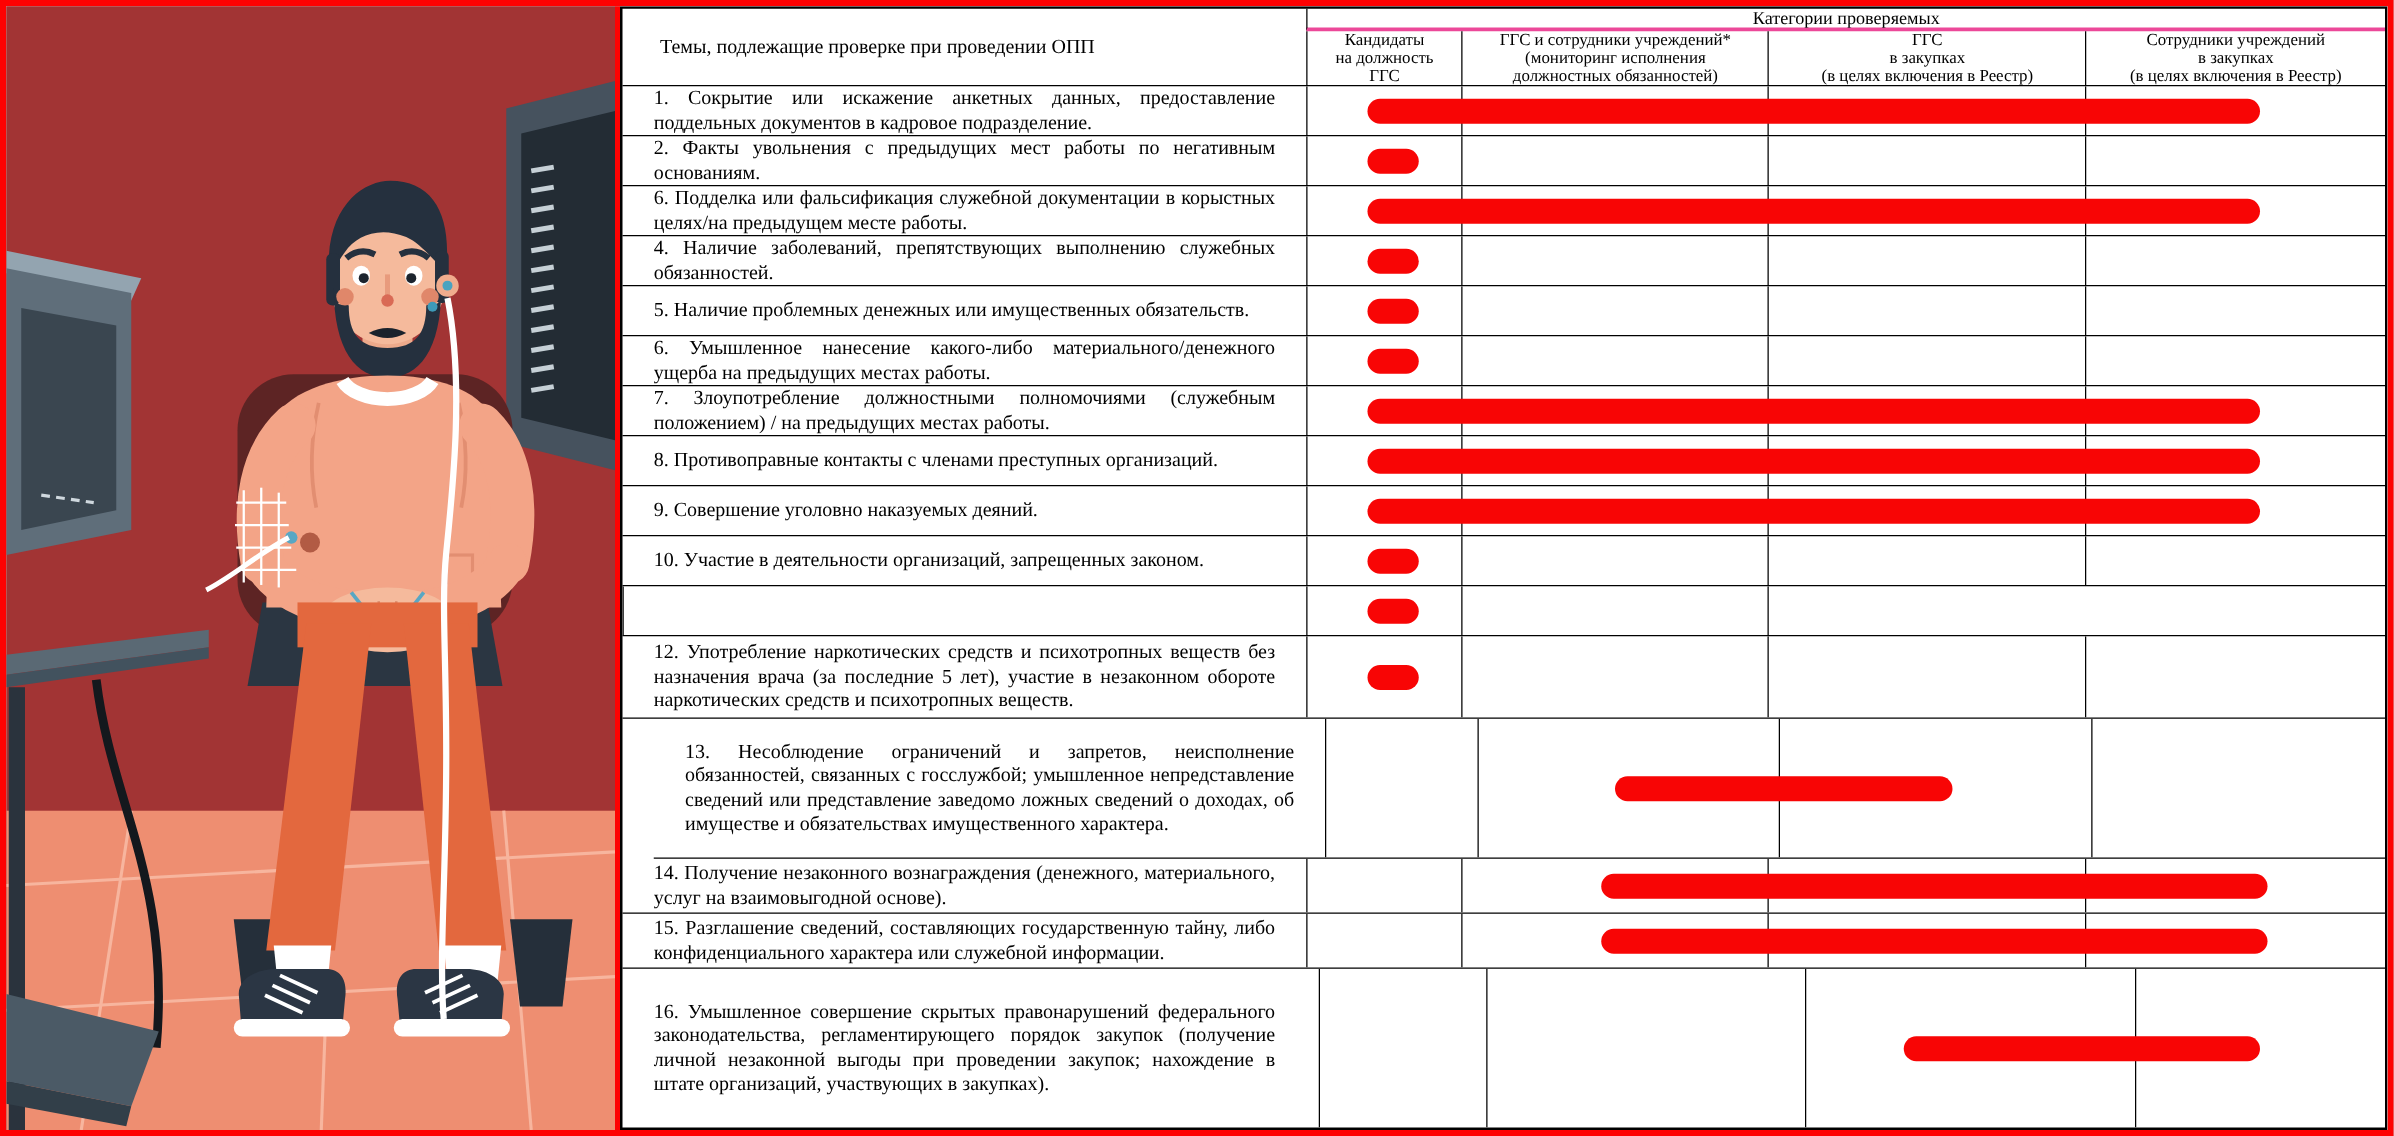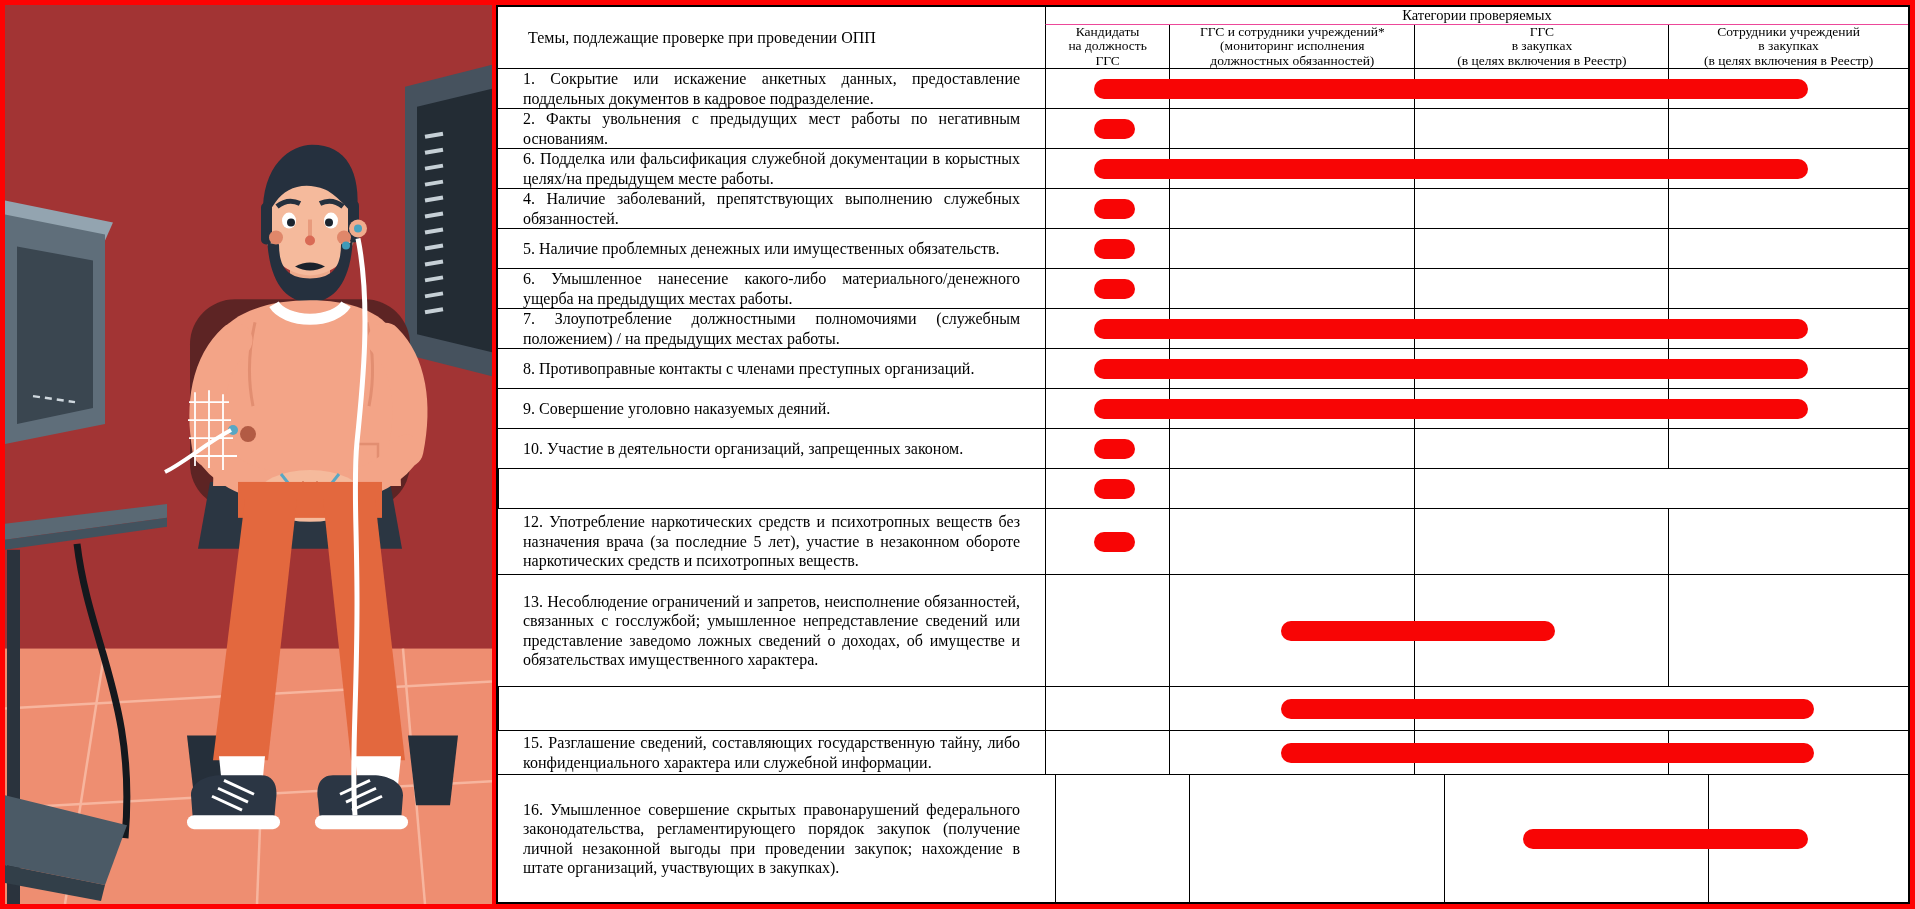--- a/index.html
+++ b/index.html
@@ -8,21 +8,21 @@
     font-family:"Liberation Serif","DejaVu Serif",serif;color:#000;}
   .left{position:absolute;left:0;top:0;bottom:0;width:491px;box-sizing:border-box;
     border-right:4px solid #fe0202;background:#a23434;}
   .left svg{display:block;width:100%;height:100%;}
   .tbl{position:absolute;left:491px;top:0;right:0;bottom:0;box-sizing:border-box;
     border:2px solid #000;background:#fff;display:flex;flex-direction:column;}
   .grid{display:grid;}
   .thead{flex:none;height:62px;border-bottom:1px solid #000;grid-template-rows:18px 1fr;box-sizing:border-box;}
   .topic-head{grid-row:1/3;grid-column:1;display:flex;align-items:center;justify-content:flex-start;
     text-align:center;font-size:16px;padding:0 30px;box-sizing:border-box;}
-  .cat-title{grid-column:2/6;grid-row:1;border-left:1px solid #000;border-bottom:1px solid #ec4899;
+  .cat-title{grid-column:2/6;grid-row:1;border-left:1px solid #000;border-bottom:3px solid #ec4899;
     text-align:center;font-size:14.5px;line-height:16px;box-sizing:border-box;}
   .col-head{grid-row:2;border-left:1px solid #000;text-align:center;font-size:13.5px;line-height:14.2px;
     white-space:pre-line;display:flex;align-items:center;justify-content:center;
     padding:0 2px;box-sizing:border-box;}
   .rows{flex:1;display:flex;flex-direction:column;}
   .row{position:relative;border-bottom:1px solid #000;flex:none;box-sizing:border-box;overflow:hidden;}
   .row:last-child{border-bottom:none;flex:1;gap:10px;}
   .topic-cell{display:flex;align-items:center;padding:0 25px;font-size:16px;line-height:19.5px;box-sizing:border-box;}
   .topic-cell span{display:block;width:100%;text-align:justify;}
   .cat-cell{border-left:1px solid #000;box-sizing:border-box;}
@@ -308,31 +308,34 @@
         <div class="row grid" style="grid-template-columns: 38.8% 8.8% 17.4% 18% 17%; height: 66px;">
           <div class="topic-cell">
             <span>12. Употребление наркотических средств и психотропных веществ без назначения врача (за последние 5 лет), участие в незаконном обороте наркотических средств и психотропных веществ.</span>
           </div>
           <div class="cat-cell"></div>
           <div class="cat-cell"></div>
           <div class="cat-cell"></div>
           <div class="cat-cell"></div>
           <div class="bar" style="left: 42.3%; width: 2.9%; background: rgb(248, 5, 5);"></div>
         </div>
-        <div class="row grid" style="grid-template-columns: 38.8% 8.8% 17.4% 18% 17%; height: 112px;">
+        <div class="row grid" style="grid-template-columns: 38.8% 8.8% 17.4% 18% 17%; height: 112px; margin-left: 25px;">
           <div class="topic-cell">
             <span>13. Несоблюдение ограничений и запретов, неисполнение обязанностей, связанных с госслужбой; умышленное непредставление сведений или представление заведомо ложных сведений о доходах, об имуществе и обязательствах имущественного характера.</span>
           </div>
           <div class="cat-cell"></div>
           <div class="cat-cell"></div>
           <div class="cat-cell"></div>
           <div class="cat-cell"></div>
           <div class="bar" style="left: 55.5%; width: 19.5%; background: rgb(248, 5, 5);"></div>
         </div>
         <div class="row grid" style="grid-template-columns: 38.8% 8.8% 17.4% 18% 17%; height: 44px;">
+          <div class="topic-cell">
+            <span>14. Получение незаконного вознаграждения (денежного, материального, услуг на взаимовыгодной основе).</span>
+          </div>
           <div class="cat-cell"></div>
           <div class="cat-cell"></div>
           <div class="cat-cell"></div>
           <div class="cat-cell"></div>
           <div class="bar" style="left: 55.5%; width: 37.8%; background: rgb(248, 5, 5);"></div>
         </div>
         <div class="row grid" style="grid-template-columns: 38.8% 8.8% 17.4% 18% 17%; height: 44px;">
           <div class="topic-cell">
             <span>15. Разглашение сведений, составляющих государственную тайну, либо конфиденциального характера или служебной информации.</span>
           </div>

